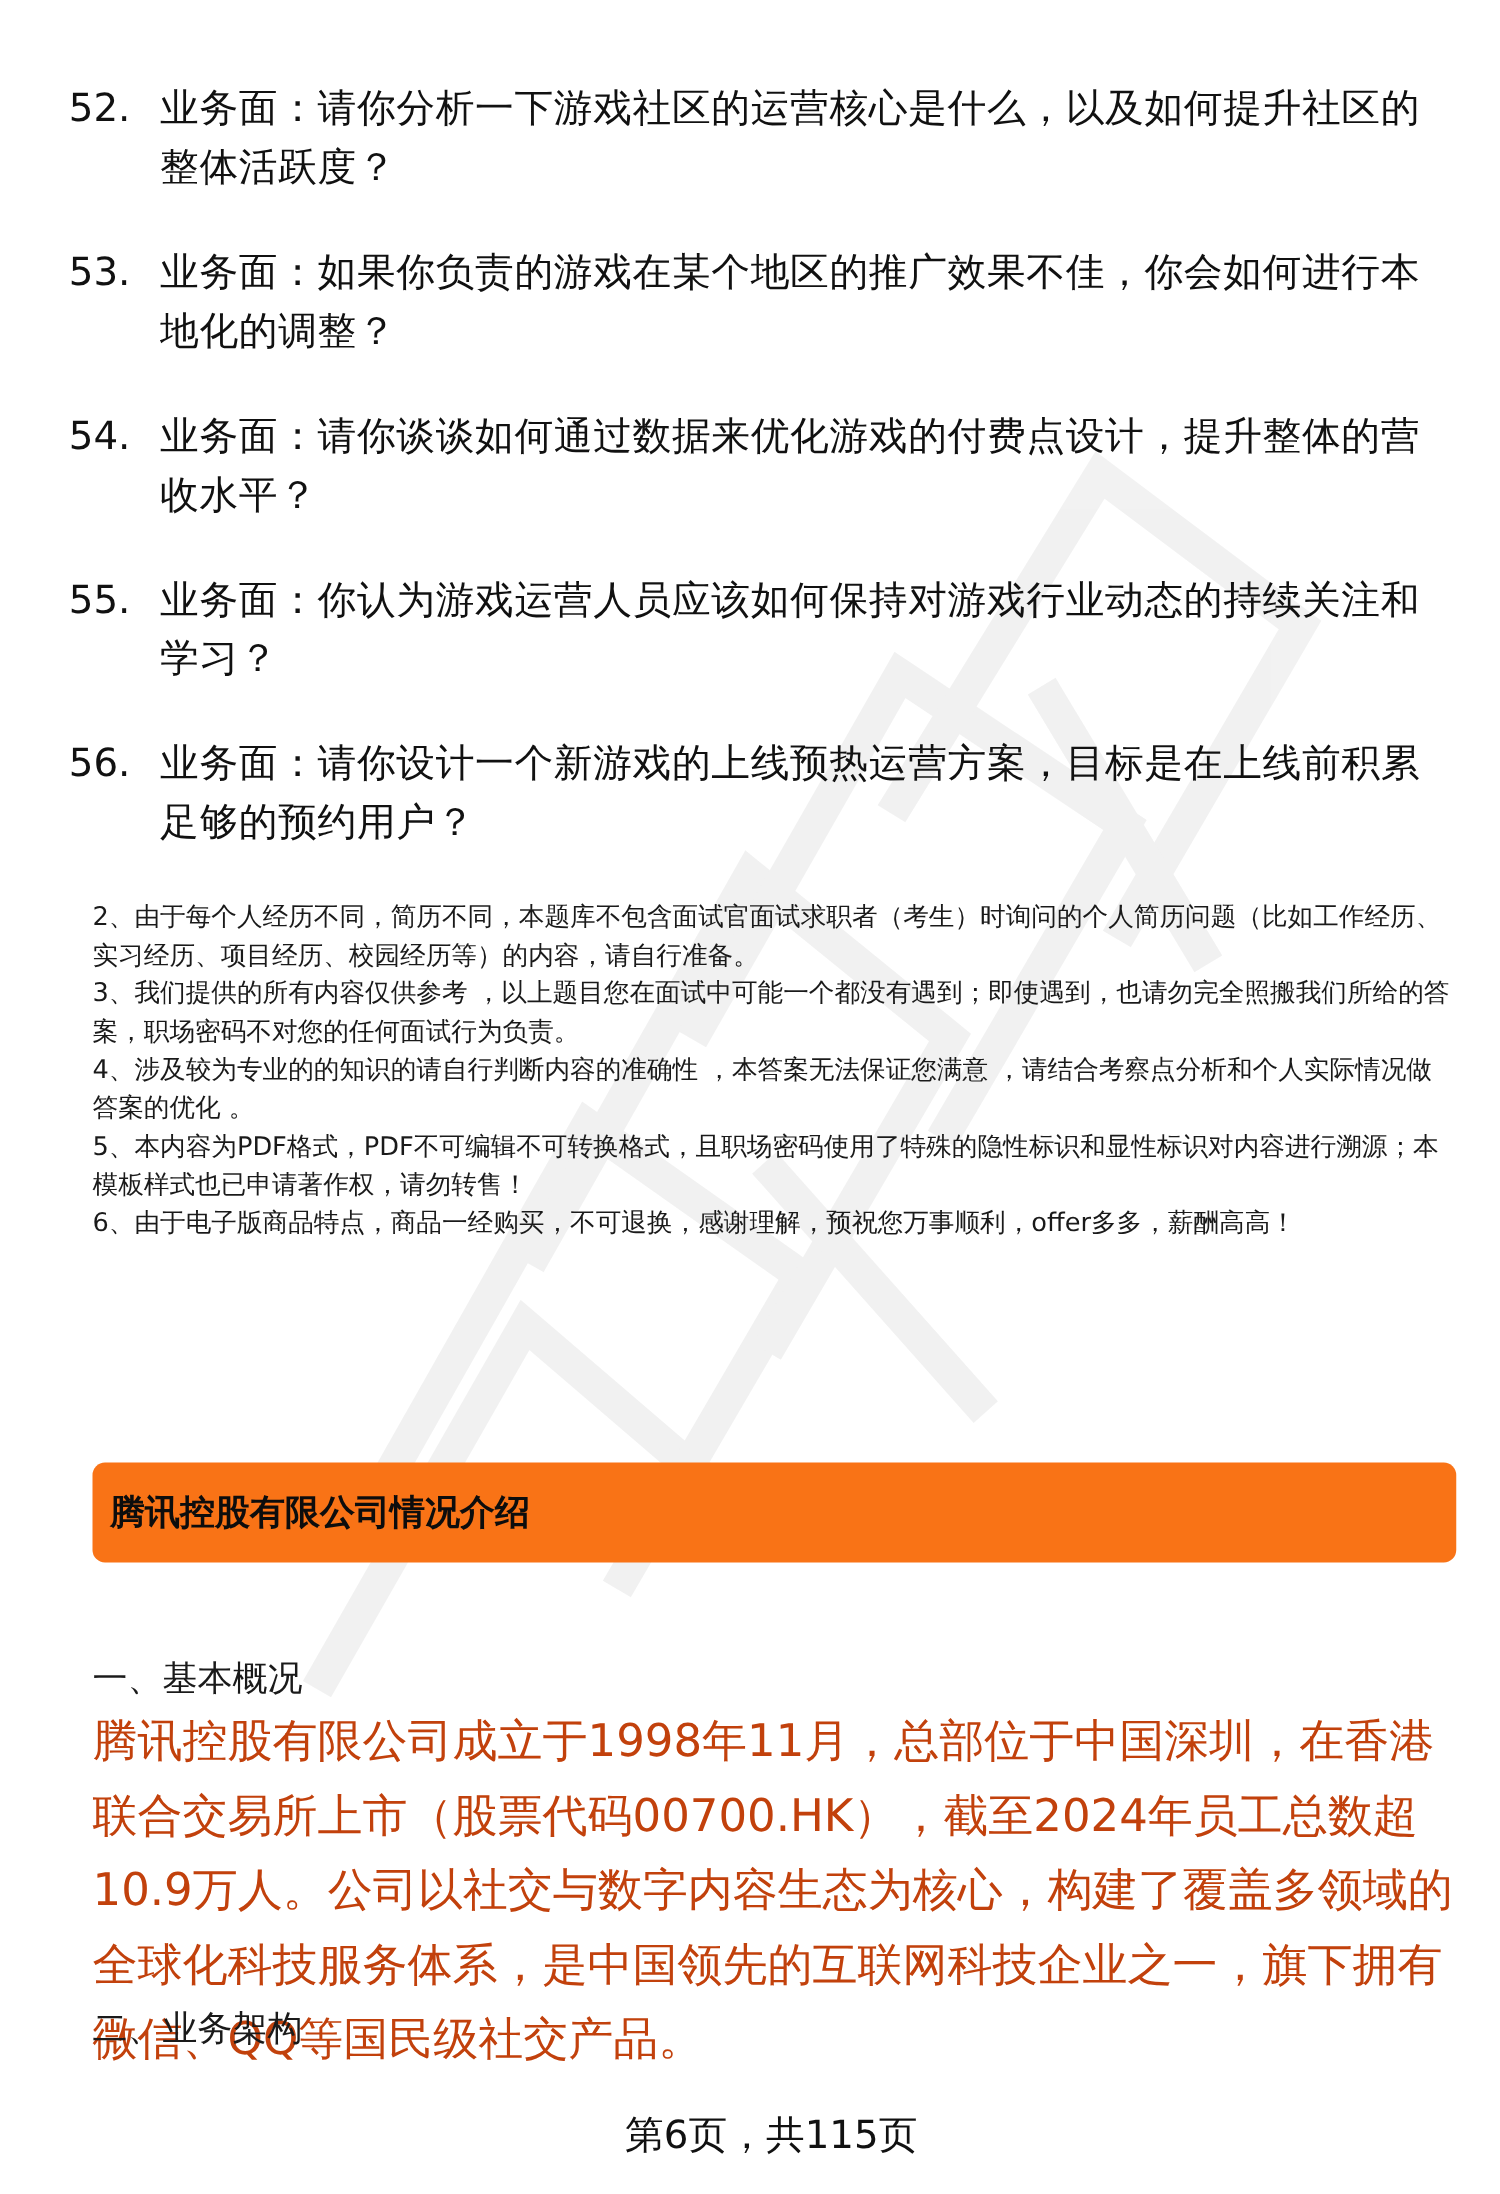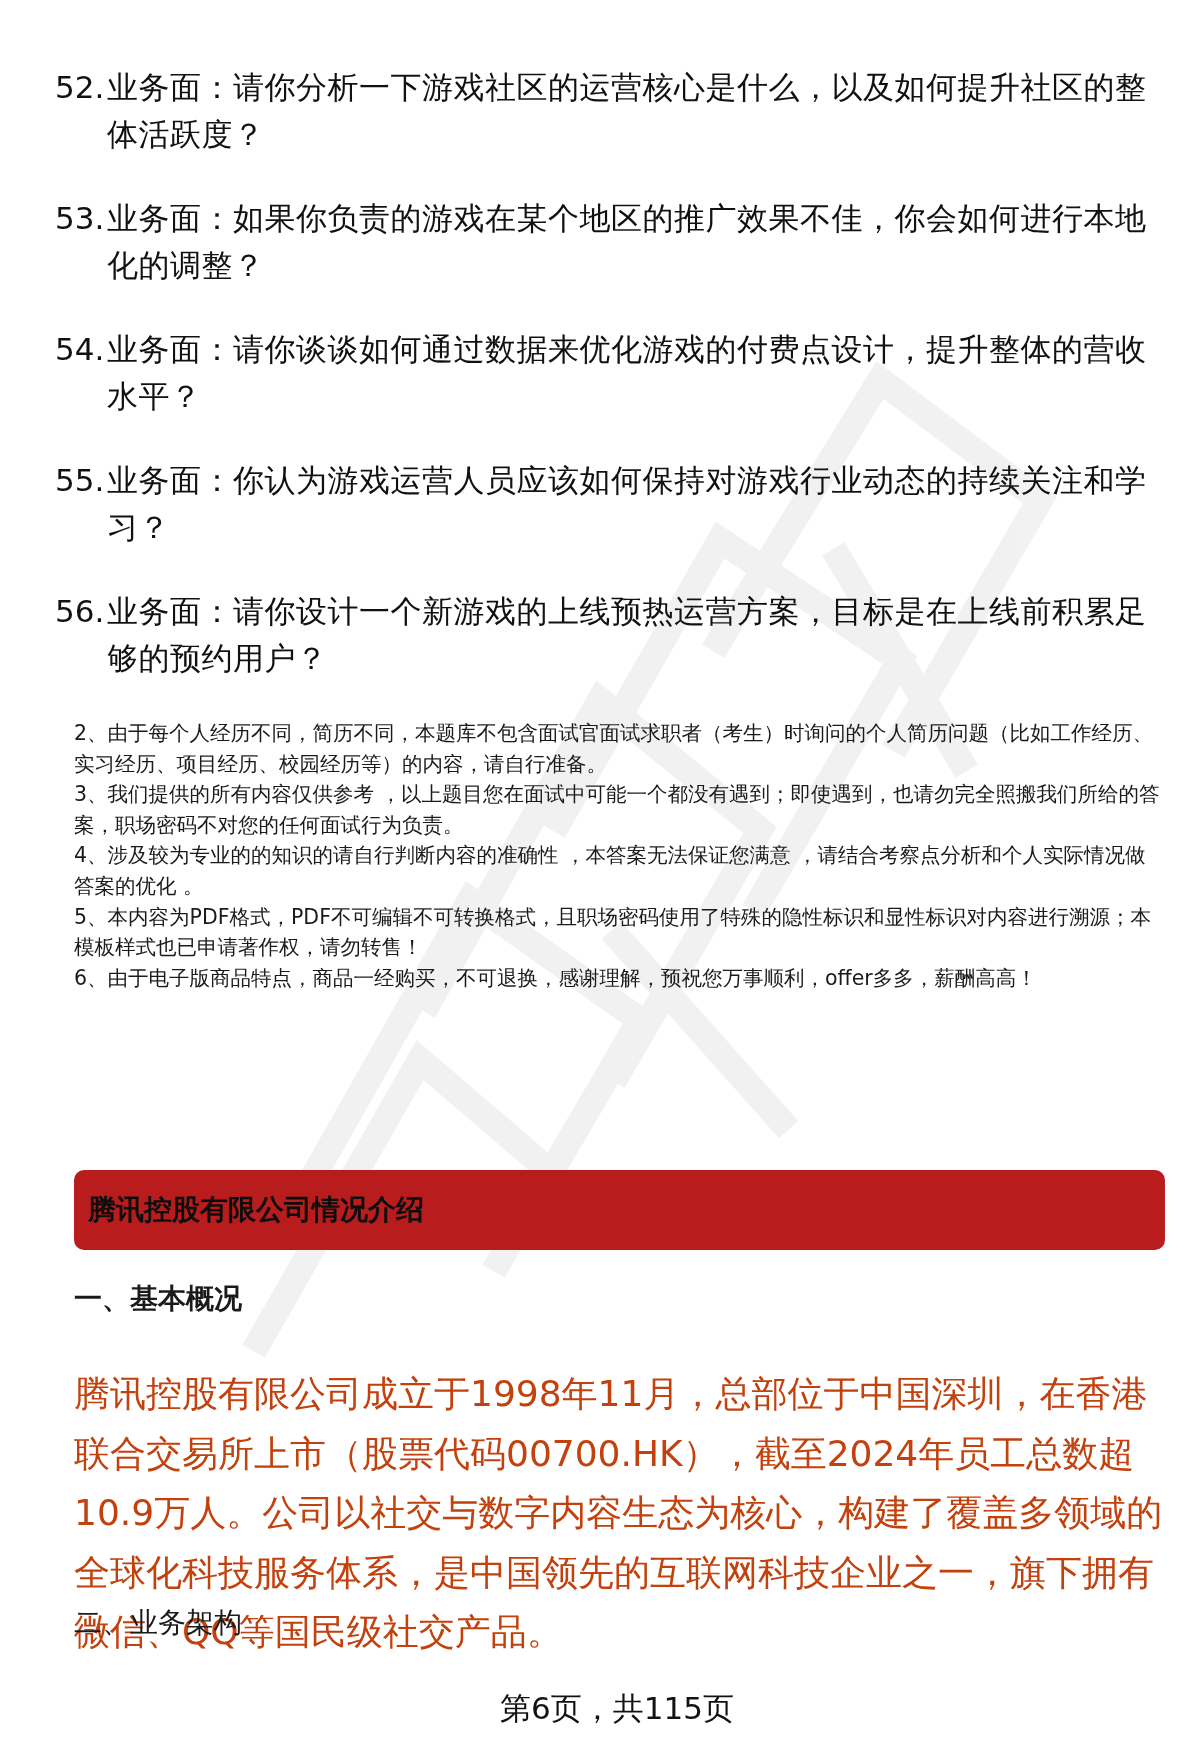--- a/index.html
+++ b/index.html
@@ -33,42 +33,42 @@
       color: #111;
     }
     .question .num {
       position: absolute;
       left: 0;
       top: 0;
       width: 70px;
     }
     .question .text {
       display: block;
-      margin-left: 52px;
+      margin-left: 73px;
       letter-spacing: 0.5px;
     }
 
     .notes {
       position: absolute;
       left: 74px;
       top: 718px;
       width: 1092px;
       font-size: 20.5px;
       line-height: 30.6px;
       color: #1a1a1a;
     }
     .notes p { margin: 0; }
 
     .banner {
       position: absolute;
       left: 74px;
       top: 1170px;
       width: 1091px;
       height: 80px;
-      background: #b91c1c;
+      background: #f97316;
       border-radius: 10px;
     }
     .banner-title {
       position: absolute;
       left: 14px;
       top: 0;
       line-height: 80px;
       font-size: 28px;
       font-weight: bold;
       color: #0d0d0d;
@@ -150,21 +150,21 @@
     <p>3、我们提供的所有内容仅供参考 ，以上题目您在面试中可能一个都没有遇到；即使遇到，也请勿完全照搬我们所给的答案，职场密码不对您的任何面试行为负责。</p>
     <p>4、涉及较为专业的的知识的请自行判断内容的准确性 ，本答案无法保证您满意 ，请结合考察点分析和个人实际情况做答案的优化 。</p>
     <p>5、本内容为PDF格式，PDF不可编辑不可转换格式，且职场密码使用了特殊的隐性标识和显性标识对内容进行溯源；本模板样式也已申请著作权，请勿转售！</p>
     <p>6、由于电子版商品特点，商品一经购买，不可退换，感谢理解，预祝您万事顺利，offer多多，薪酬高高！</p>
   </div>
 
   <div class="banner">
     <span class="banner-title">腾讯控股有限公司情况介绍</span>
   </div>
 
-  <div class="section-heading" style="top:1279px;font-weight:bold;">一、基本概况</div>
+  <div class="section-heading" style="top:1323px;">一、基本概况</div>
 
   <div class="body-para">腾讯控股有限公司成立于1998年11月，总部位于中国深圳，在香港联合交易所上市（股票代码00700.HK），截至2024年员工总数超10.9万人。公司以社交与数字内容生态为核心，构建了覆盖多领域的全球化科技服务体系，是中国领先的互联网科技企业之一，旗下拥有微信、QQ等国民级社交产品。</div>
 
   <div class="section-heading" style="top:1603px;">二、业务架构</div>
 
   <div class="footer-page">第6页，共115页</div>
 
 </div>
 
 </body></html>

